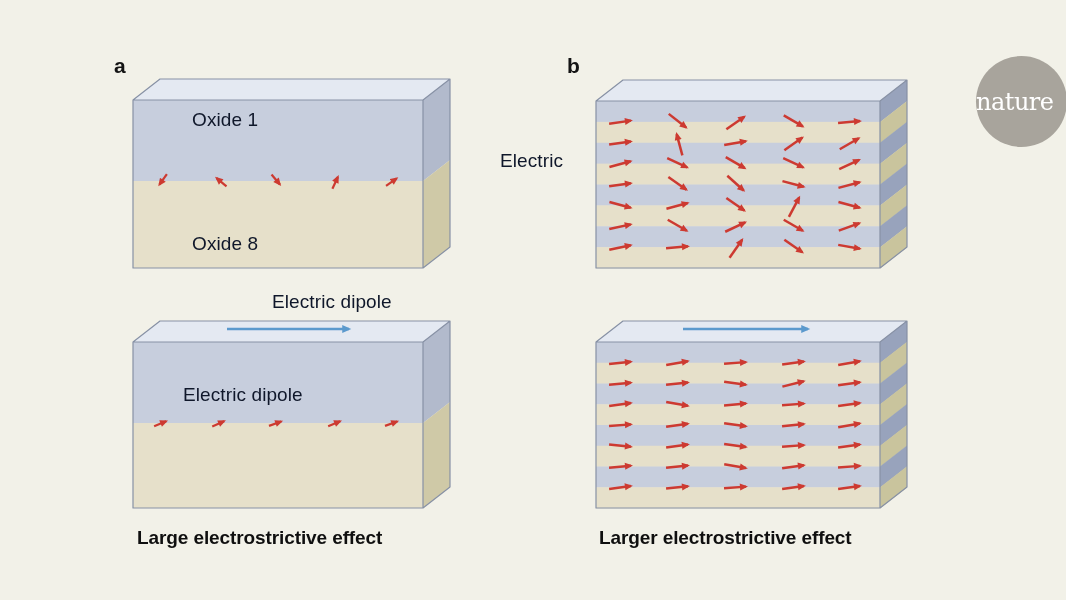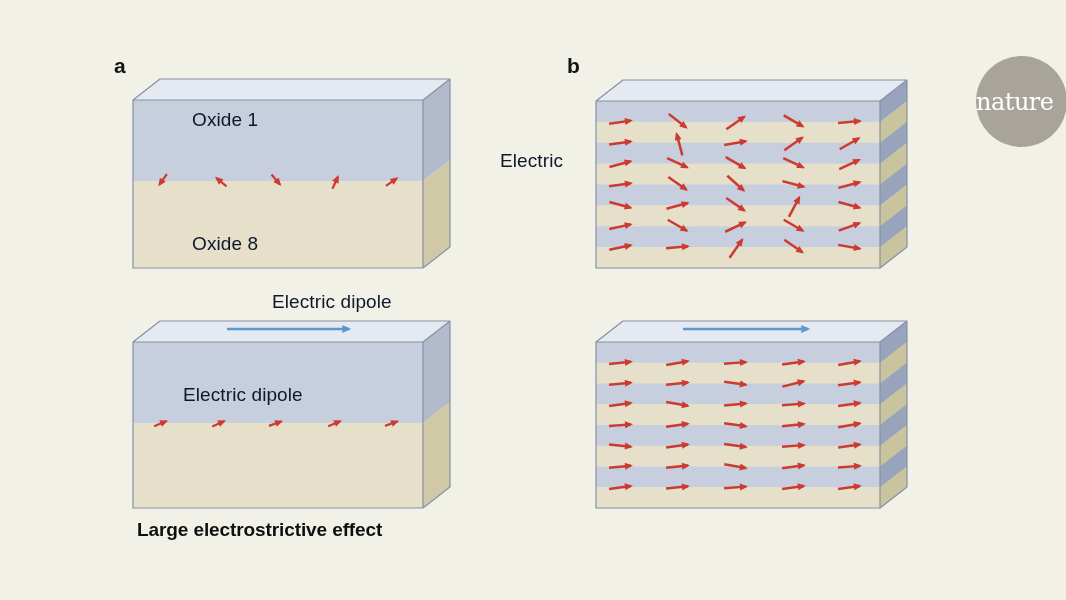--- a/index.html
+++ b/index.html
@@ -3,21 +3,21 @@
 <meta charset="utf-8">
 <style>
   html,body{margin:0;padding:0;background:#d8d8d8;}
   .canvas{
     position:relative;width:1066px;height:600px;background:#f2f1e8;
     font-family:"Liberation Sans",sans-serif;overflow:hidden;
   }
   .abs{position:absolute;}
   .figure-label{font-size:21px;font-weight:bold;color:#141414;letter-spacing:0;}
   .diagram-label{font-size:19px;color:#0f172a;letter-spacing:0.1px;white-space:nowrap;margin-left:43px;}
-  .caption{font-size:19px;font-weight:bold;color:#0f0f0f;letter-spacing:-0.1px;white-space:nowrap;}
+  .caption{font-size:19px;font-weight:bold;color:#0f0f0f;letter-spacing:-0.1px;white-space:nowrap;margin-top:8px;}
   .nature-badge{
     left:976px;top:56px;width:91px;height:91px;border-radius:50%;
     display:flex;align-items:center;justify-content:flex-start;
   }
   .nature-text{font-family:"DejaVu Serif","Liberation Serif",serif;font-size:24px;color:#ffffff;letter-spacing:-0.5px;}
   svg{display:block;}
 </style>
 </head>
 <body>
 
@@ -167,18 +167,19 @@
   <div class="abs figure-label" style="left:114px;top:54px">a</div>
   <div class="abs figure-label" style="left:567px;top:54px">b</div>
 
   <div class="abs diagram-label" style="left:149px;top:109px">Oxide 1</div>
   <div class="abs diagram-label" style="left:149px;top:233px">Oxide 8</div>
   <div class="abs diagram-label" style="left:457px;top:150px">Electric</div>
   <div class="abs diagram-label" style="left:229px;top:291px">Electric dipole</div>
   <div class="abs diagram-label" style="left:140px;top:384px">Electric dipole</div>
 
   <div class="abs caption" style="left:137px;top:519px">Large electrostrictive effect</div>
+  <div class="abs caption" style="left:599px;top:519px">Larger electrostrictive effect</div>
 
   <div class="abs nature-badge" style="background: rgb(168, 164, 156);">
     <span class="nature-text" style="color: rgb(255, 255, 255);">nature</span>
   </div>
 
 </div>
 
 </body></html>

